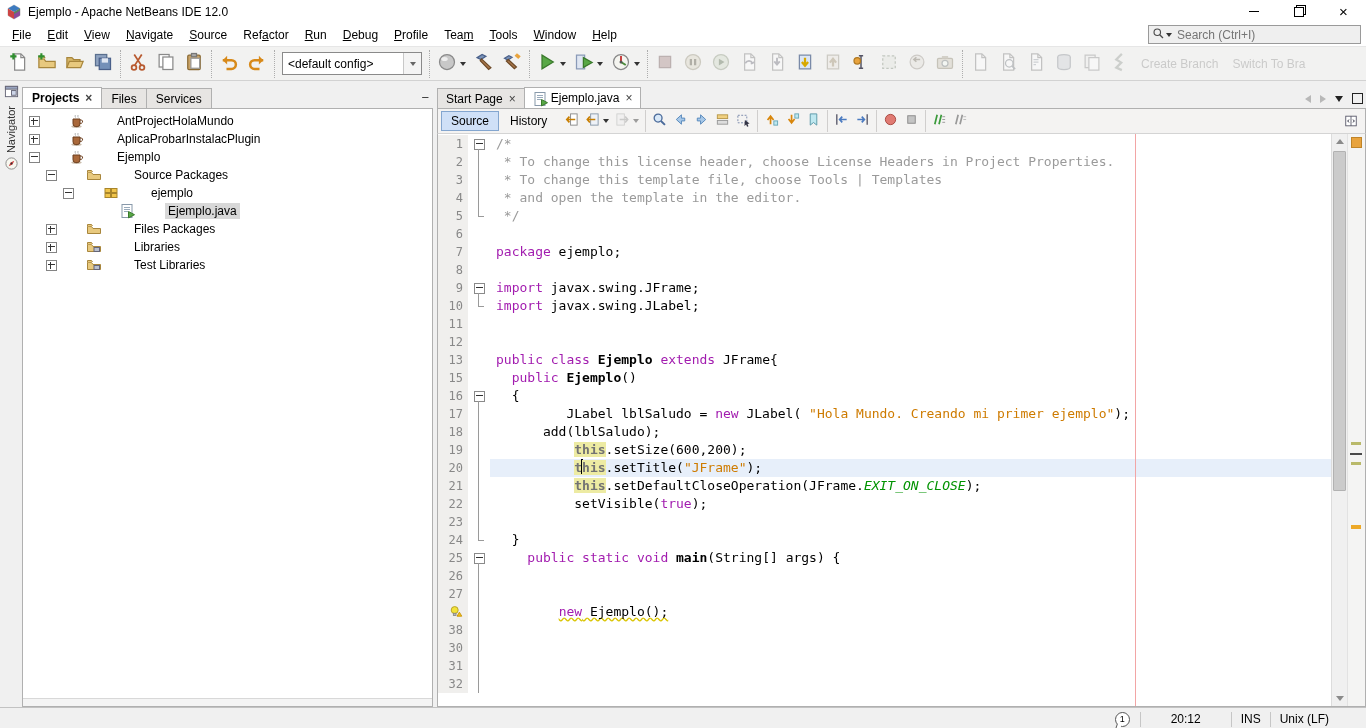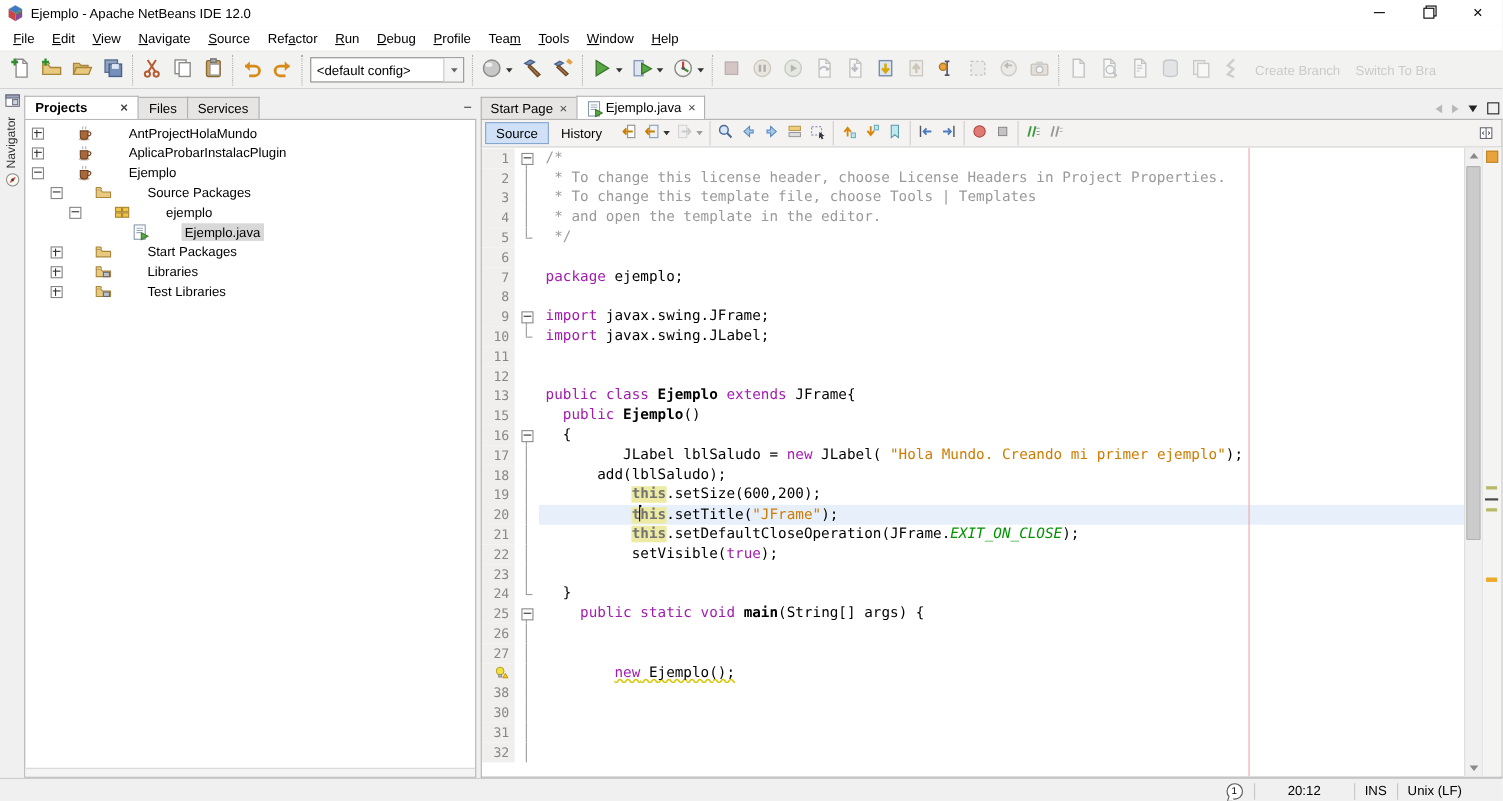--- a/index.html
+++ b/index.html
@@ -40,21 +40,21 @@
   .combo-btn::after{content:"";width:0;height:0;border-left:3.5px solid transparent;border-right:3.5px solid transparent;border-top:4px solid #666;}
 
   
   .workspace{position:relative;height:626px;display:flex;background:#f0f0f0;}
   .left-rail{width:22px;flex:none;display:flex;flex-direction:column;align-items:center;padding-top:3px;}
   .left-rail svg{width:15px;height:15px;}
   .rail-label{writing-mode:vertical-rl;transform:rotate(180deg);font-size:11px;color:#333;margin:4px 0 3px 0;}
 
   .panel{width:411px;flex:none;display:flex;flex-direction:column;margin-top:6px;}
   .tabrow{height:21px;display:flex;align-items:flex-end;position:relative;flex:none;}
-  .ptab{height:19px;display:flex;align-items:center;padding:0 9px;border:1px solid #b0b0b0;border-bottom:none;background:#e7e5e3;margin-right:-1px;position:relative;cursor:default;gap:24px;}
+  .ptab{height:19px;display:flex;align-items:center;padding:0 9px;border:1px solid #b0b0b0;border-bottom:none;background:#e7e5e3;margin-right:-1px;position:relative;cursor:default;}
   .ptab.active{background:#fff;height:20px;z-index:2;font-weight:bold;}
   .tab-close{margin-left:6px;color:#444;font-size:12px;line-height:10px;cursor:default;}
   .panel-min{position:absolute;right:4px;bottom:3px;font-size:13px;color:#333;cursor:default;}
   .panel-body{flex:1;background:#fff;border:1px solid #b0b0b0;position:relative;z-index:1;overflow:hidden;display:flex;flex-direction:column;}
   .tree{flex:1;padding-top:3px;overflow:hidden;}
   .trow{height:18px;display:flex;align-items:center;gap:24px;}
   .thandle{width:9px;height:9px;border:1px solid #848484;background:#fff;flex:none;position:relative;margin-right:5px;}
   .thandle::before{content:"";position:absolute;left:1px;right:1px;top:3px;border-top:1px solid #333;}
   .thandle.plus::after{content:"";position:absolute;top:1px;bottom:1px;left:3px;border-left:1px solid #333;}
   .thandle.none{visibility:hidden;}
@@ -169,20 +169,28 @@
         <span class="menu-item"><u>S</u>ource</span>
         <span class="menu-item">Ref<u>a</u>ctor</span>
         <span class="menu-item"><u>R</u>un</span>
         <span class="menu-item"><u>D</u>ebug</span>
         <span class="menu-item"><u>P</u>rofile</span>
         <span class="menu-item">Tea<u>m</u></span>
         <span class="menu-item"><u>T</u>ools</span>
         <span class="menu-item"><u>W</u>indow</span>
         <span class="menu-item"><u>H</u>elp</span>
       </nav>
+    <div class="searchbox">
+      <span><svg viewBox="0 0 16 16">
+            <circle cx="6.5" cy="6.5" r="4" fill="none" stroke="#4a4a4a" stroke-width="1.4"></circle>
+            <path d="M9.5 9.5l4 4" stroke="#4a4a4a" stroke-width="1.6"></path>
+          </svg></span>
+      <span class="dd"></span>
+      <input type="text" placeholder="Search (Ctrl+I)" style="">
+    </div>
   </div>
 
   <div class="toolbar" id="main-toolbar">
       <div class="tb-group">
         <button class="tb-btn">
           <span><svg viewBox="0 0 16 16">
               <path d="M4.5 1.5h5l3 3v10h-8z" fill="#fff" stroke="#8a8a8a"></path>
               <path d="M9.5 1.5v3h3" fill="none" stroke="#8a8a8a"></path>
               <path d="M1 3.5h5M3.5 1v5" stroke="#2f8f2f" stroke-width="1.7"></path>
             </svg></span>
@@ -497,21 +505,21 @@
                   <path d="M8.5 8.5l6 3.2-6 3.2z" fill="#58a846" stroke="#3a7a2c"></path>
                 </svg></span>
               <span class="tlabel">Ejemplo.java</span>
             </div>
             <div class="trow" style="padding-left: 23px;">
               <span class="thandle plus"></span>
               <span class="ticon"><svg viewBox="0 0 16 16">
                   <path d="M1.5 5.5h4l1.5 2h7.5v5h-13z" fill="#e8c97e" stroke="#a8863c"></path>
                   <path d="M1.5 5.5v-2h4l1 1.5" fill="#e8c97e" stroke="#a8863c"></path>
                 </svg></span>
-              <span class="tlabel">Start Packages</span>
+              <span class="tlabel">Files Packages</span>
             </div>
             <div class="trow" style="padding-left: 23px;">
               <span class="thandle plus"></span>
               <span class="ticon"><svg viewBox="0 0 16 16">
                   <path d="M1.5 5.5h4l1.5 2h7.5v5h-13z" fill="#e8c97e" stroke="#a8863c"></path>
                   <path d="M1.5 5.5v-2h4l1 1.5" fill="#e8c97e" stroke="#a8863c"></path>
                   <rect x="8" y="8.5" width="5.5" height="4" fill="#b8bfcf" stroke="#667"></rect>
                 </svg></span>
               <span class="tlabel">Libraries</span>
             </div>

